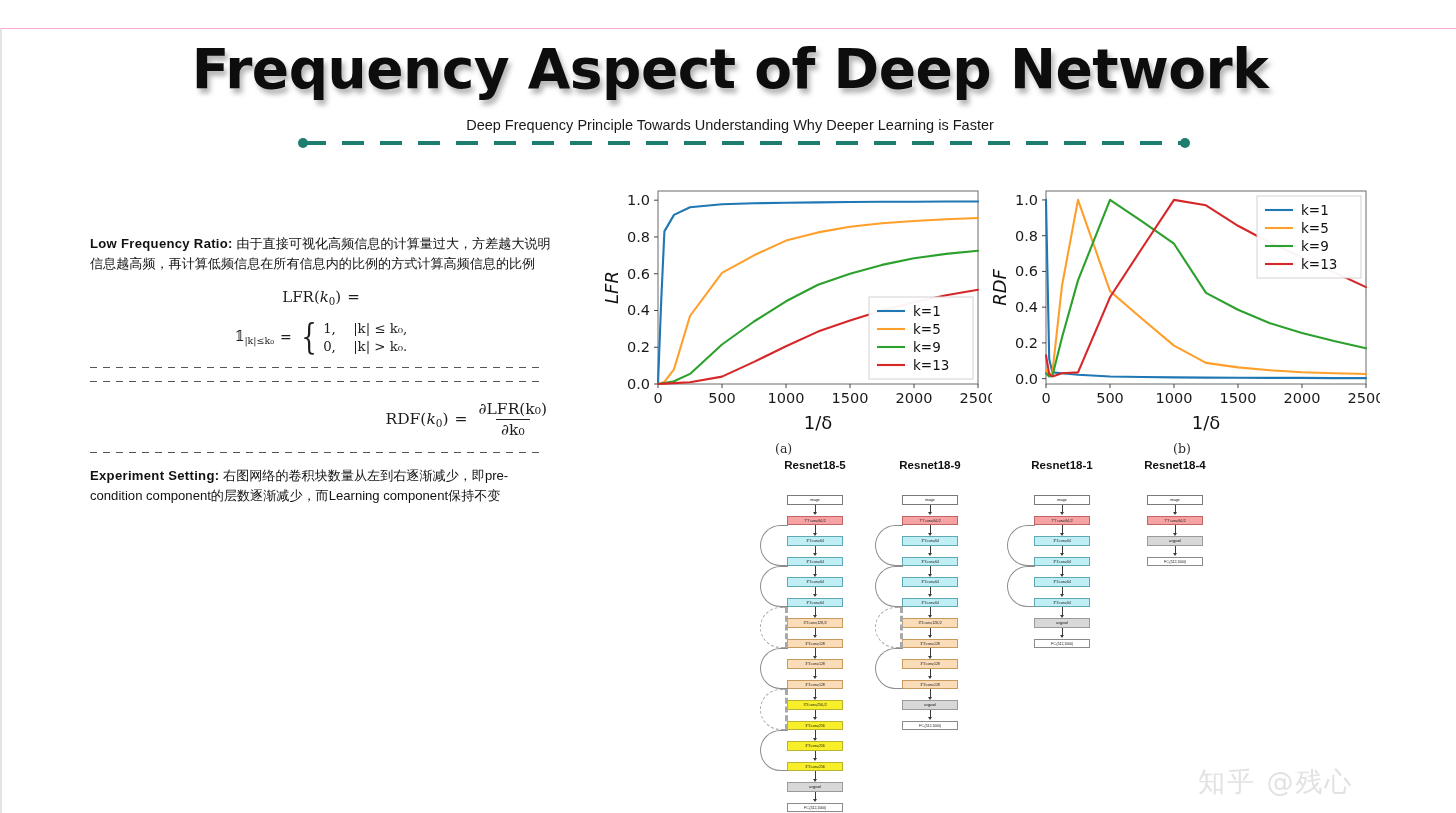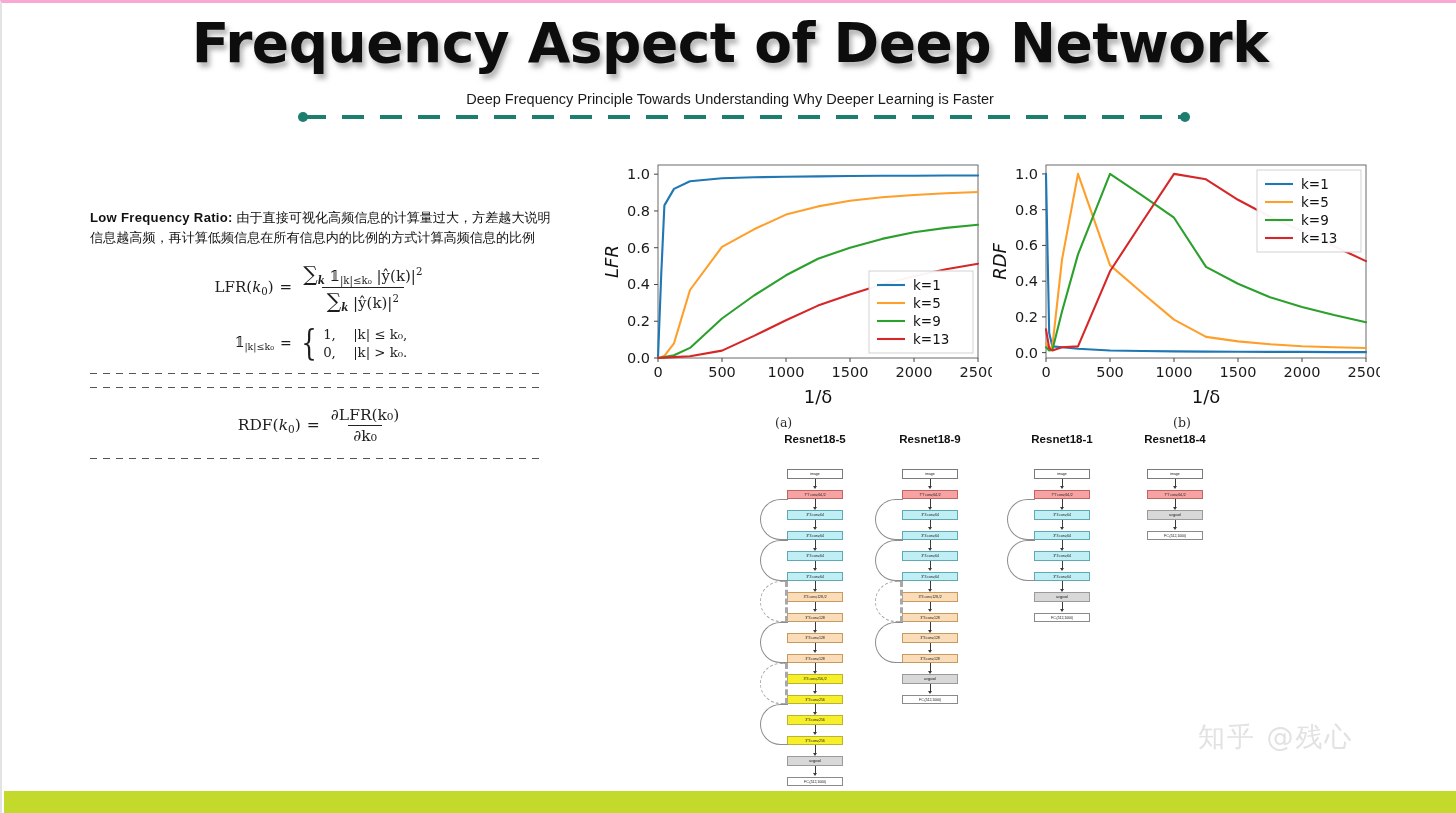--- a/index.html
+++ b/index.html
@@ -6,21 +6,22 @@
   html, body { width: 1456px; height: 813px; overflow: hidden; }
   body {
     font-family: "Liberation Sans", sans-serif;
     background: #ffffff;
     position: relative;
   }
   .slide {
     position: absolute; inset: 0;
     background: #ffffff;
     border-left: 2px solid #e3e3e3;
-    border-top: 3px solid #f9a8d4;
+    border-top: 1px solid #f9a8d4;
+    margin-top: 28px;
   }
 
   
   .header { position: absolute; left: 0; top: 0; width: 1456px; height: 132px; }
   .title {
     position: absolute; left: 0; top: 8px; width: 1456px;
     text-align: center;
     font-family: "DejaVu Sans", sans-serif;
     font-weight: bold;
     font-size: 55px;
@@ -114,21 +115,21 @@
     position: absolute; width: 0; height: 0;
     border-left: 2.2px solid transparent; border-right: 2.2px solid transparent;
     border-top: 3px solid #3a3a3a;
   }
   .skip { position: absolute; border-left: 1px solid #8d8d8d; border-top: 1px solid #8d8d8d;
           border-bottom: 1px solid #8d8d8d; border-right: none; border-radius: 26px 0 0 26px; }
   .skip.dashed { border-style: dashed; border-color: #a8a8a8; }
 
   
   .watermark {
-    position: absolute; left: 1196px; top: 716px;
+    position: absolute; left: 1196px; top: 735px;
     font-size: 27px; color: #e2e2e2; letter-spacing: 2px;
     font-family: "DejaVu Sans", sans-serif; white-space: nowrap; text-align: right;
   }
   .bottombar {
     position: absolute; left: 2px; top: 788px; width: 1454px; height: 25px;
     background: #c3d92c;
   }
 </style>
 </head>
 <body>
@@ -151,31 +152,20 @@
       <b>Low Frequency Ratio:</b>
       <span>由于直接可视化高频信息的计算量过大，方差越大说明信息越高频，再计算低频信息在所有信息内的比例的方式计算高频信息的比例</span>
     </div>
 
     <div class="formula" style="font-size:15px;">
       <span class="fx">
         <span>
           <span>LFR</span>(<span style="font-style:italic">k</span><span class="sub">0</span>)
         </span>
         <span>=</span>
-        <span class="frac">
-          <span class="num">
-            <span class="bigsum">∑</span><span class="sub bbold">k</span>
-            <span>𝟙</span><span class="sub">|k|≤k₀</span>
-            <span>|ŷ(k)|</span><span class="sup">2</span>
-          </span>
-          <span class="den">
-            <span class="bigsum">∑</span><span class="sub bbold">k</span>
-            <span>|ŷ(k)|</span><span class="sup">2</span>
-          </span>
-        </span>
       </span>
     </div>
 
     <div class="formula" style="font-size:14px;">
       <span class="fx">
         <span>
           <span>𝟙</span><span class="sub">|k|≤k₀</span>
         </span>
         <span>=</span>
         <span class="cases">
@@ -193,35 +183,39 @@
         </span>
       </span>
     </div>
 
     <div class="dash-sep"></div>
 
 
     <div class="dash-sep"></div>
 
 
-    <div class="formula" style="font-size:15.5px; margin-top:18px;">
+    <div class="formula" style="font-size:15.5px; margin-top:18px;text-align:right;">
       <span class="fx">
         <span>
           <span>RDF</span>(<span style="font-style:italic">k</span><span class="sub">0</span>)
         </span>
         <span>=</span>
         <span class="frac">
           <span class="num">∂LFR(k₀)</span>
           <span class="den">∂k₀</span>
         </span>
       </span>
     </div>
 
     <div class="dash-sep"></div>
 
+    <div class="para">
+      <b>Experiment Setting:</b>
+      <span>右图网络的卷积块数量从左到右逐渐减少，即pre-condition component的层数逐渐减少，而Learning component保持不变</span>
+    </div>
   </div>
 
   <div class="chart-box" style="left:600px; top:150px;">
     <svg class="chart-svg" id="svg-chart-0" width="390" height="255">
         <rect x="56" y="12" width="320" height="193" fill="#fff" stroke="#6b6b6b" stroke-width="1"></rect>
         <line x1="56" y1="205" x2="56" y2="209" stroke="#444" stroke-width="1"></line>
         <text x="56" y="224" text-anchor="middle" font-size="14.5" font-family="&quot;DejaVu Sans&quot;, sans-serif" fill="#1a1a1a">0</text>
         <line x1="120" y1="205" x2="120" y2="209" stroke="#444" stroke-width="1"></line>
         <text x="120" y="224" text-anchor="middle" font-size="14.5" font-family="&quot;DejaVu Sans&quot;, sans-serif" fill="#1a1a1a">500</text>
         <line x1="184" y1="205" x2="184" y2="209" stroke="#444" stroke-width="1"></line>

